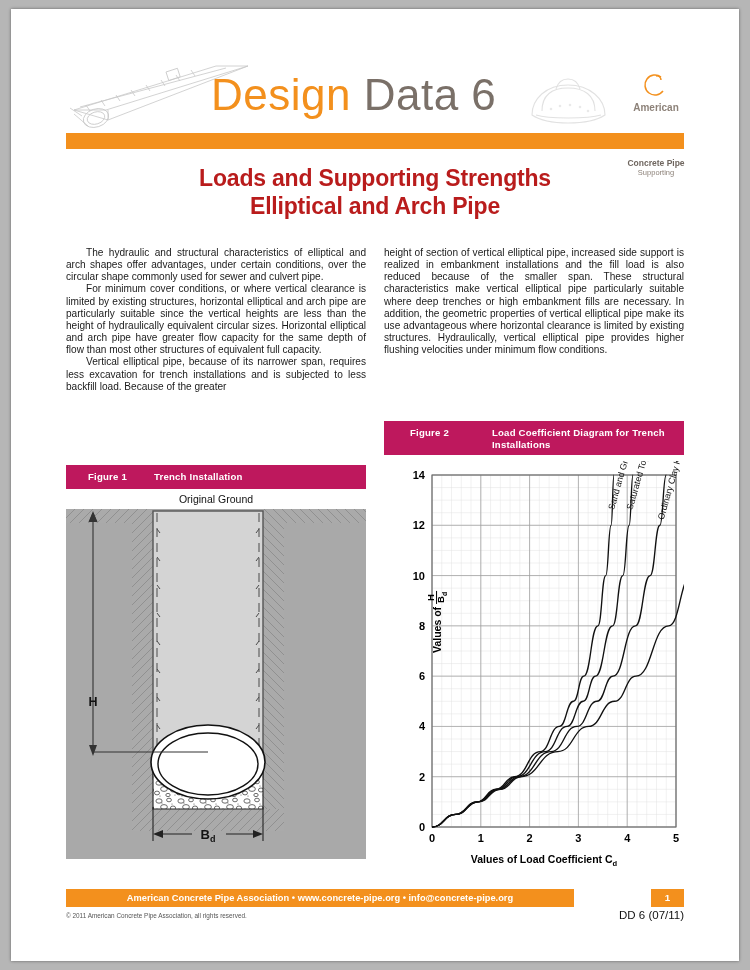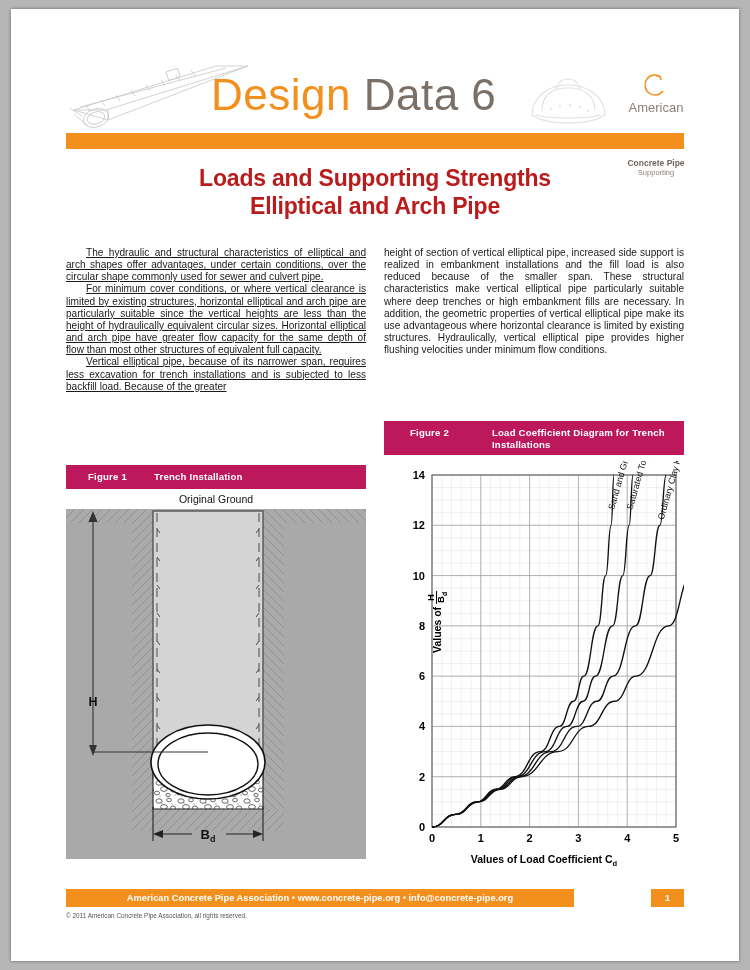--- a/index.html
+++ b/index.html
@@ -23,37 +23,37 @@
   .pipe-art{position:absolute;left:55px;top:55px;width:185px;height:65px;opacity:.55;}
   .brandline{
     position:absolute;left:200px;top:56px;width:340px;height:60px;
     font-size:44px;line-height:60px;letter-spacing:.5px;white-space:nowrap;
   }
   .brand-a{color:#f3901d;font-weight:400;}
   .brand-b{color:#7a7068;font-weight:400;}
   .hardhat{position:absolute;left:515px;top:66px;width:85px;height:52px;opacity:.45;}
   .acpa-logo{position:absolute;left:605px;top:64px;width:80px;height:62px;text-align:center;}
   .acpa-mark{height:26px;}
-  .acpa-t1{font-size:13px;color:#8d8279;line-height:9px;}
+  .acpa-t1{font-size:10px;color:#8d8279;line-height:9px;font-weight:bold;}
   .acpa-t2{font-size:8.5px;color:#6f665f;font-weight:bold;line-height:10px;margin-top:46px;}
   .acpa-t3{font-size:7.5px;color:#8d8279;line-height:9px;}
   .orange-bar{position:absolute;left:55px;top:124px;width:618px;height:16px;background:#f3901d;}
 
   
   .title{
     position:absolute;left:55px;top:155px;width:618px;
     text-align:center;color:#b91c1c;
     font-size:23px;font-weight:bold;line-height:28px;letter-spacing:-.2px;
   }
 
   
   .col{position:absolute;width:300px;font-size:10.1px;line-height:12.15px;
        color:#1a1a1a;text-align:justify;}
   .col p{margin:0;}
-  .col p.ind{text-indent:20px;text-decoration:underline;}
+  .col p.ind{text-indent:20px;}
   .col-left{left:55px;top:238px;}
   .col-right{left:373px;top:238px;}
 
   
   .figbar{
     background:#be185d;color:#fff;font-weight:bold;font-size:9.6px;
     letter-spacing:.2px;position:absolute;
   }
   .figbar .n{position:absolute;left:22px;top:6px;}
   .figbar .t{position:absolute;left:88px;top:6px;line-height:12px;}
@@ -370,14 +370,15 @@
         </g>
         <g transform="translate(324.1,74.3) rotate(-74)">
           <text x="0" y="0" font-family="Liberation Sans, sans-serif" font-size="9" fill="#111" text-anchor="start">Saturated Clay Kμ' = 0.110</text>
         </g>
       </svg>
   </div>
 
   <div class="footbar">American Concrete Pipe Association • www.concrete-pipe.org • info@concrete-pipe.org</div>
   <div class="pagebox">1</div>
   <div class="copy">© 2011 American Concrete Pipe Association, all rights reserved.</div>
+  <div class="docid">DD 6 (07/11)</div>
 
 </div>
 
 </body></html>

